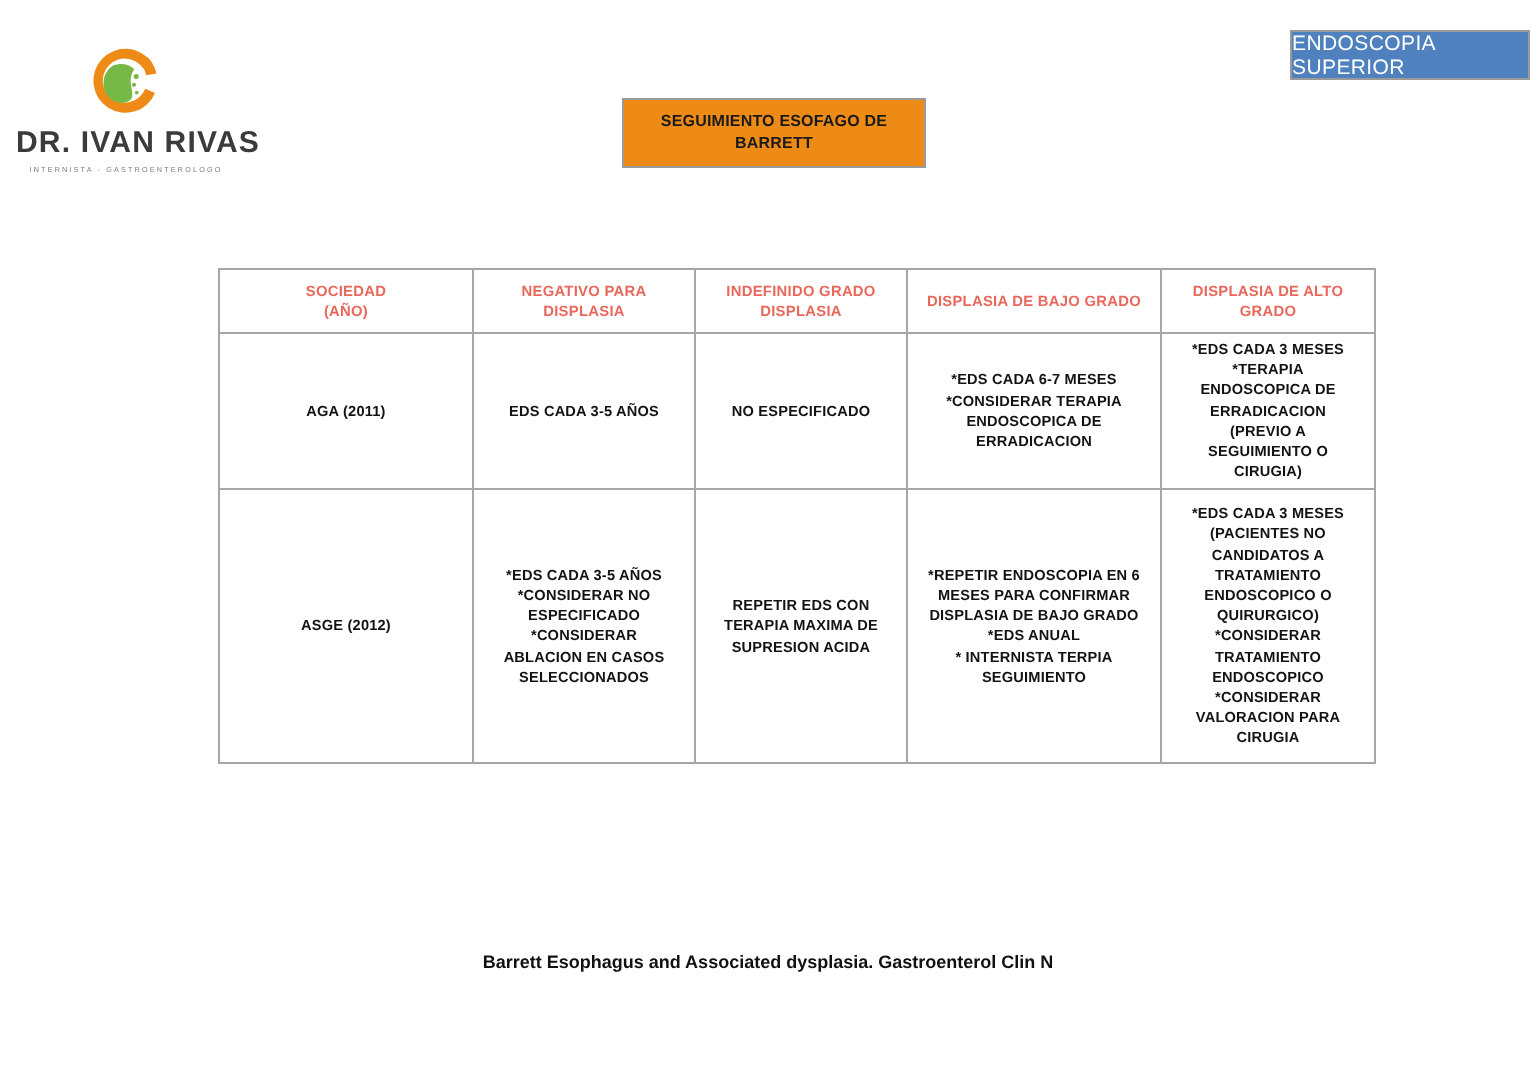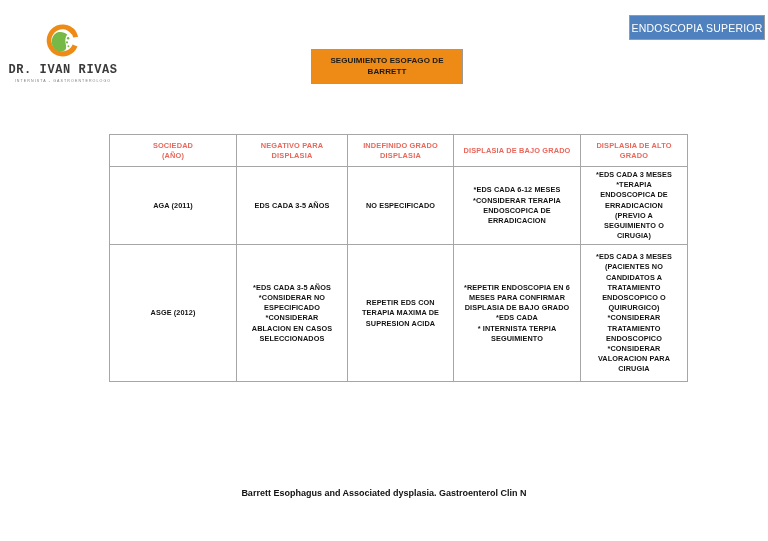--- a/index.html
+++ b/index.html
@@ -23,42 +23,41 @@
     width: 110px;
     text-align: center;
   }
   #logo-mark {
     width: 40px;
     height: 40px;
     margin: 0 auto 2px auto;
     display: block;
   }
   #logo-name {
-    font-size: 12px;
+    font-size: 15px;
     font-weight: bold;
     letter-spacing: 0.6px;
     color: #3b3b3b;
     line-height: 1.1;
     white-space: nowrap;
-    font-family: Liberation Mono, monospace;
   }
   #logo-tagline {
     font-size: 3.6px;
     letter-spacing: 1.1px;
     color: #7a7a7a;
     margin-top: 2px;
     white-space: nowrap;
   }
 
   
   #endoscopia-badge {
     position: absolute;
     right: 3px;
     top: 15px;
-    width: 136px;
+    width: 120px;
     height: 25px;
     background: #4e81bd;
     border: 1px solid #9a9a9a;
     color: #ffffff;
     font-size: 10.5px;
     letter-spacing: 0.2px;
     display: flex;
     align-items: center;
     justify-content: center;
     box-sizing: border-box;
@@ -128,21 +127,21 @@
   .col-ind   { width: 106px; }
   .col-bajo  { width: 127px; }
   .col-alto  { width: 107px; }
 
   .cell-lines span { display: block; }
 
   
   #citation {
     position: absolute;
     left: 0;
-    top: 487px;
+    top: 475px;
     width: 768px;
     text-align: center;
     font-size: 9px;
     font-weight: bold;
     color: #111111;
     line-height: 1.55;
   }
   #citation span { display: block; }
 </style>
 </head>
@@ -208,21 +207,21 @@
       <td class="cell-lines">
           <span>AGA (2011)</span>
         </td>
       <td class="cell-lines">
           <span>EDS CADA 3-5 AÑOS</span>
         </td>
       <td class="cell-lines">
           <span>NO ESPECIFICADO</span>
         </td>
       <td class="cell-lines">
-          <span>*EDS CADA 6-12 MESES</span>
+          <span>*EDS CADA 6-7 MESES</span>
           <span>*CONSIDERAR TERAPIA</span>
           <span>ENDOSCOPICA DE</span>
           <span>ERRADICACION</span>
         </td>
       <td class="cell-lines">
           <span>*EDS CADA 3 MESES</span>
           <span>*TERAPIA</span>
           <span>ENDOSCOPICA DE</span>
           <span>ERRADICACION</span>
           <span>(PREVIO A</span>
@@ -244,21 +243,21 @@
         </td>
       <td class="cell-lines">
           <span>REPETIR EDS CON</span>
           <span>TERAPIA MAXIMA DE</span>
           <span>SUPRESION ACIDA</span>
         </td>
       <td class="cell-lines">
           <span>*REPETIR ENDOSCOPIA EN 6</span>
           <span>MESES PARA CONFIRMAR</span>
           <span>DISPLASIA DE BAJO GRADO</span>
-          <span>*EDS CADA</span>
+          <span>*EDS ANUAL</span>
           <span>* INTERNISTA TERPIA</span>
           <span>SEGUIMIENTO</span>
         </td>
       <td class="cell-lines">
           <span>*EDS CADA 3 MESES</span>
           <span>(PACIENTES NO</span>
           <span>CANDIDATOS A</span>
           <span>TRATAMIENTO</span>
           <span>ENDOSCOPICO O</span>
           <span>QUIRURGICO)</span>

